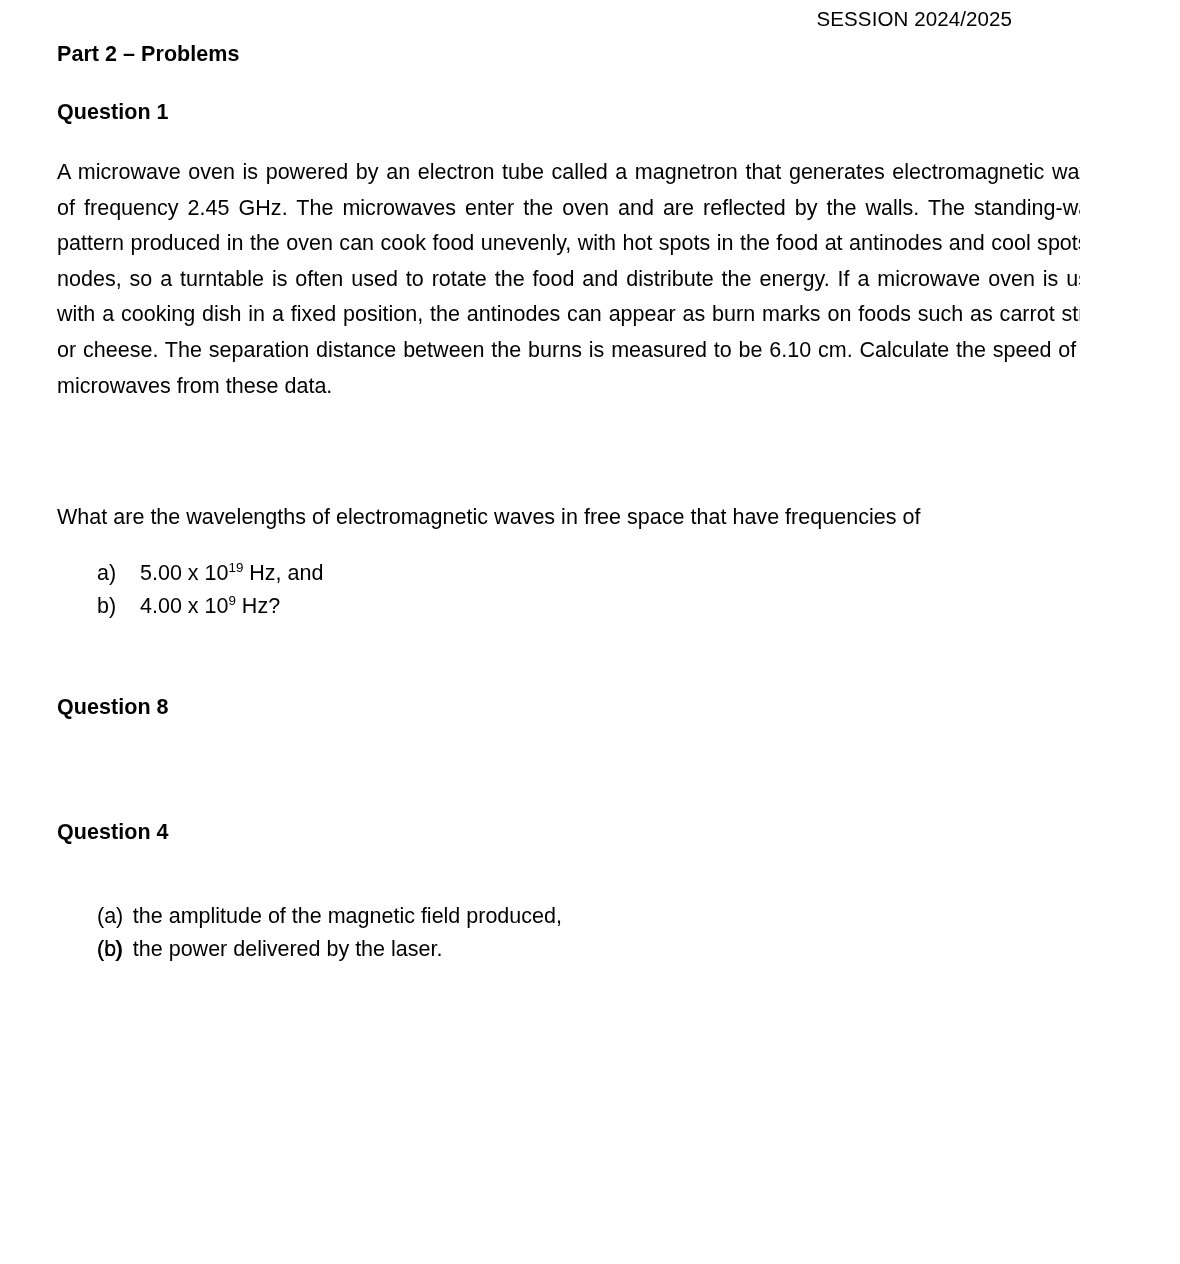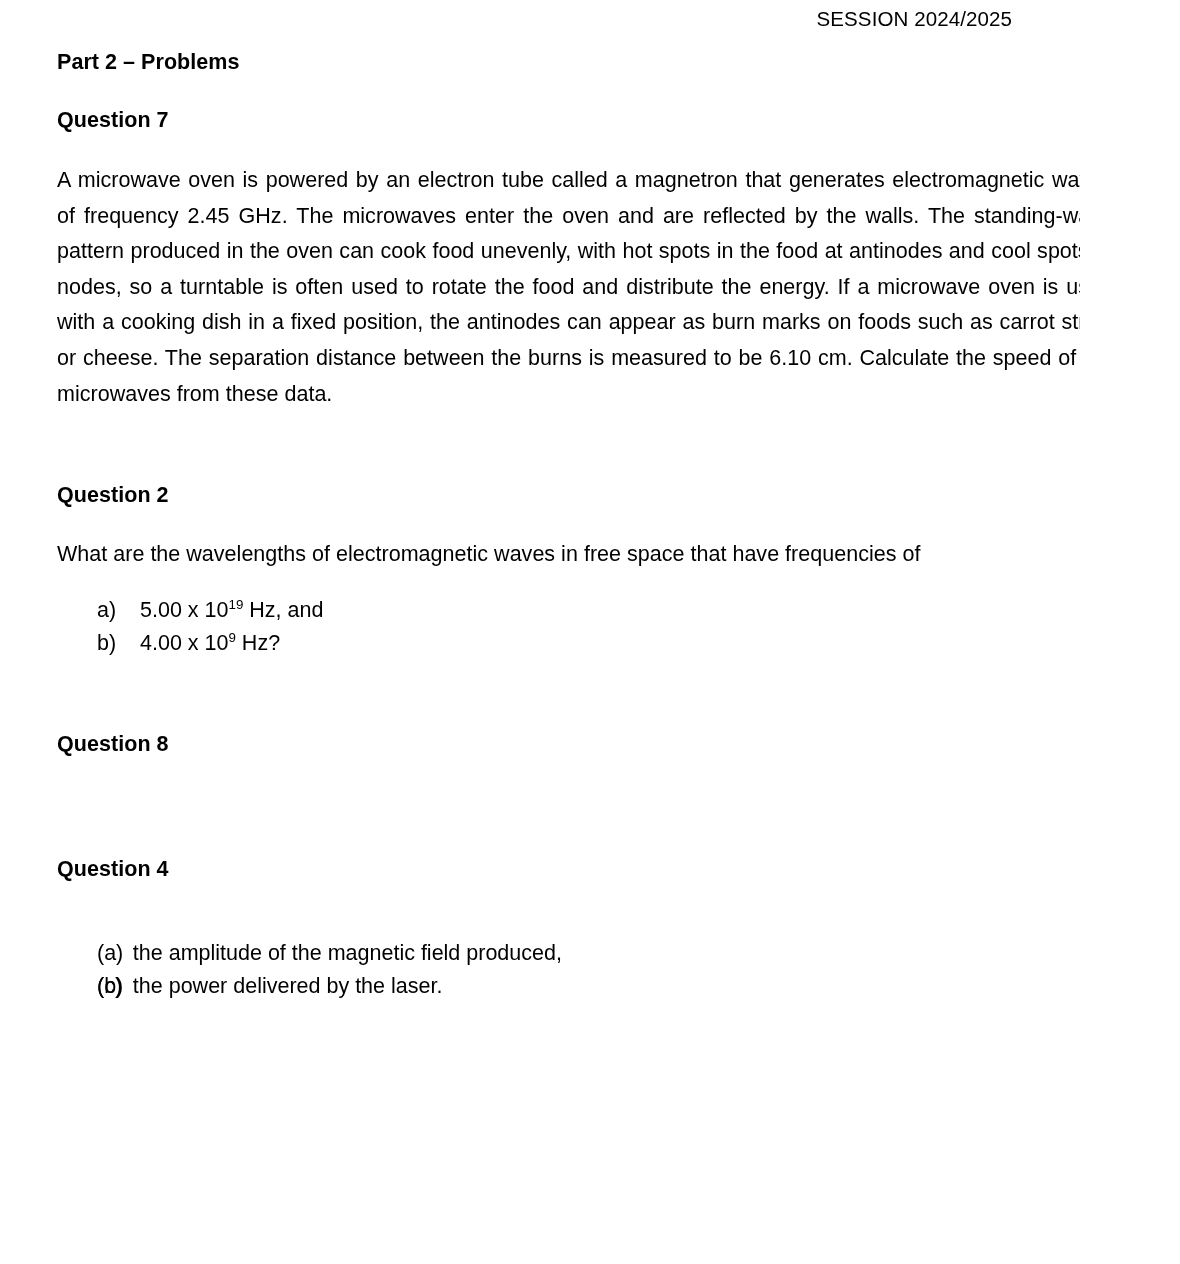--- a/index.html
+++ b/index.html
@@ -27,21 +27,21 @@
     top: 6px;
     left: 57px;
     right: 68px;
     text-align: right;
     font-size: 20.5px;
     line-height: 1.3;
     letter-spacing: 0.1px;
   }
   .content {
     position: absolute;
-    top: 48px;
+    top: 40px;
     left: 57px;
     width: 1056px;
   }
   h2.section-heading {
     font-size: 21.5px;
     font-weight: bold;
     margin: 0;
     padding: 0;
     line-height: 1.35;
     letter-spacing: 0.05px;
@@ -109,27 +109,26 @@
 
   <div class="header">
     <span>SESSION 2024/2025</span>
   </div>
 
   <div class="content">
 
     <h2 class="section-heading">Part 2 – Problems</h2>
     <div class="sp-after-part"></div>
 
-    <h2 class="section-heading">Question 7</h2>
+    <h2 class="section-heading">Question 1</h2>
     <div class="sp-after-q1h"></div>
     <p class="body-text justified">A microwave oven is powered by an electron tube called a magnetron that generates electromagnetic waves of frequency 2.45 GHz. The microwaves enter the oven and are reflected by the walls. The standing-wave pattern produced in the oven can cook food unevenly, with hot spots in the food at antinodes and cool spots at nodes, so a turntable is often used to rotate the food and distribute the energy. If a microwave oven is used with a cooking dish in a fixed position, the antinodes can appear as burn marks on foods such as carrot strips or cheese. The separation distance between the burns is measured to be 6.10 cm. Calculate the speed of the microwaves from these data.</p>
 
     <div class="sp-before-q2"></div>
 
-    <h2 class="section-heading">Question 2</h2>
     <div class="sp-after-qh"></div>
     <p class="body-text">What are the wavelengths of electromagnetic waves in free space that have frequencies of</p>
     <div class="sp-before-list"></div>
     <ul class="q-list lettered">
       <li>
         <span class="marker">a)</span>
         <span class="txt"><span>5.00 x 10</span><sup>19</sup><span> Hz, and</span></span>
       </li>
       <li>
         <span class="marker">b)</span>

